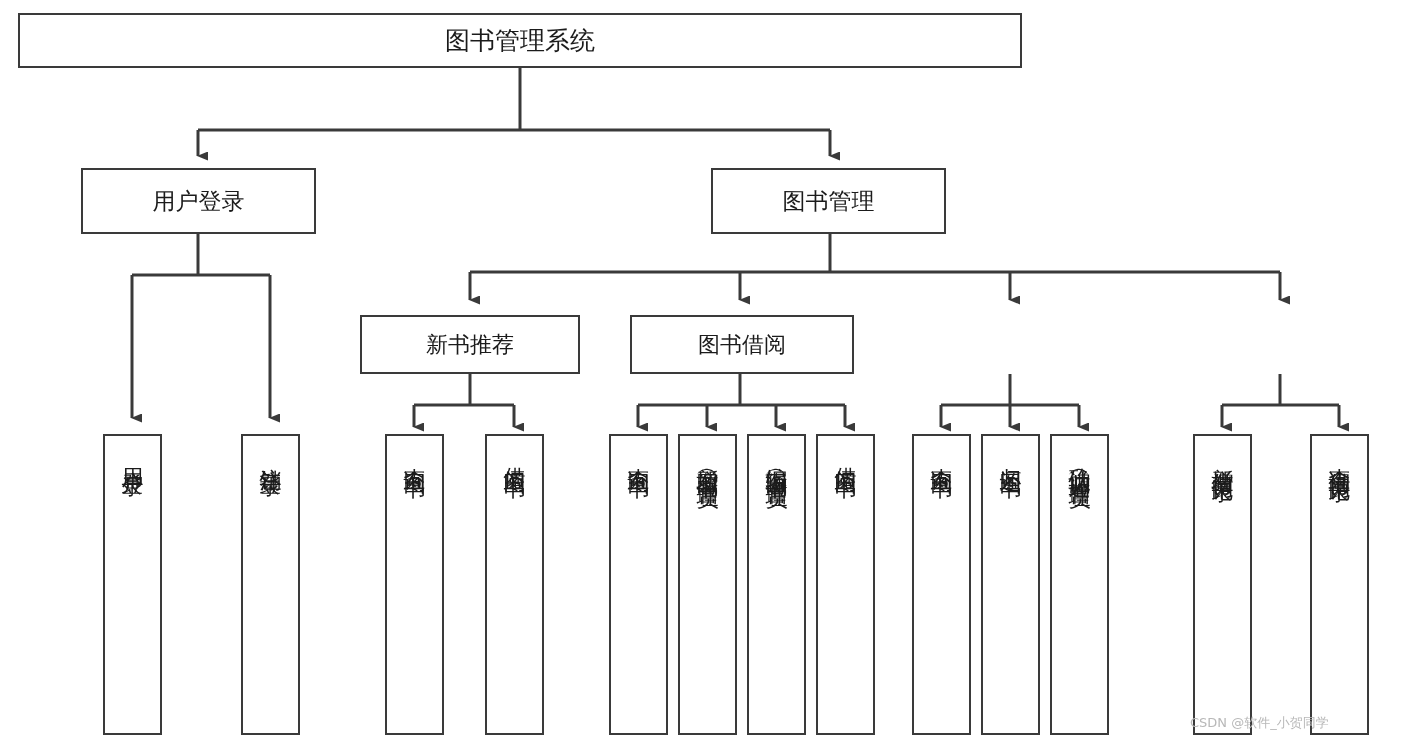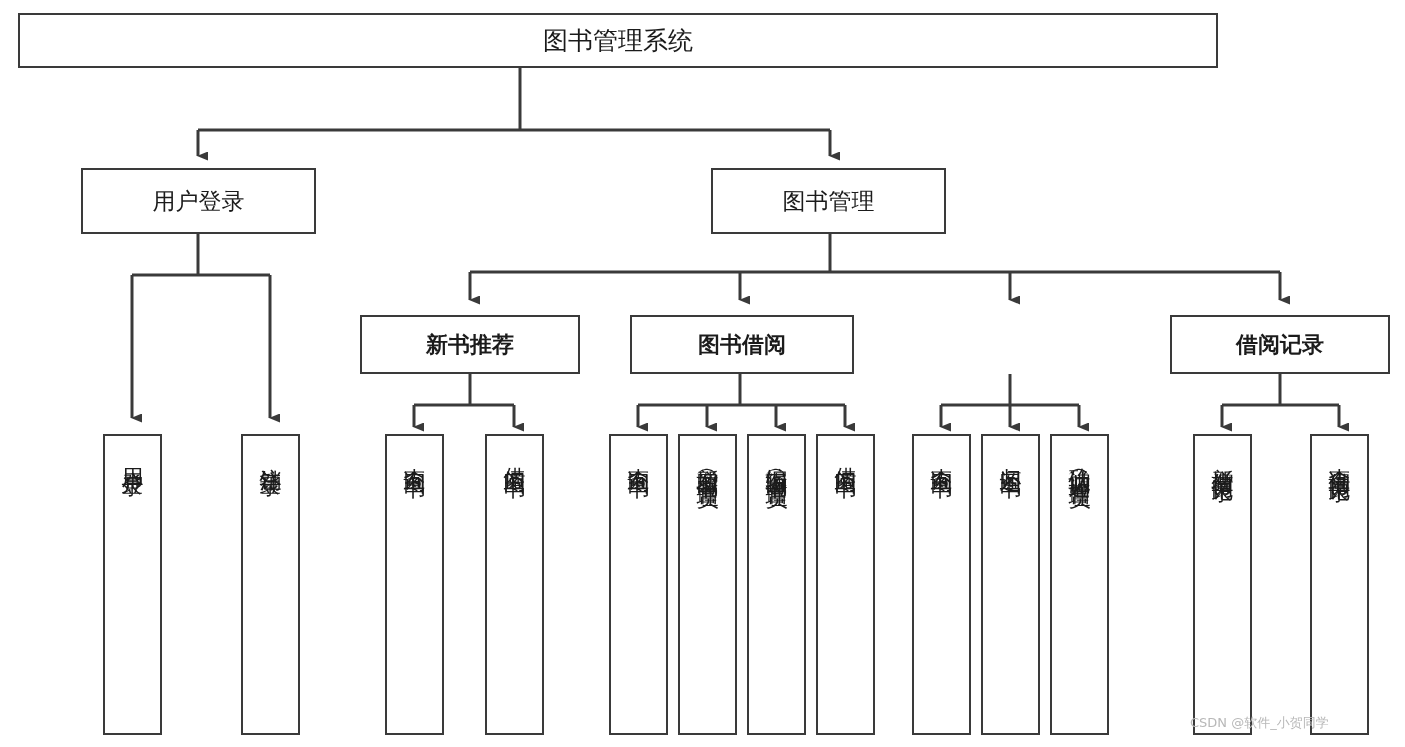--- a/index.html
+++ b/index.html
@@ -37,21 +37,20 @@
     z-index: 2;
   }
   .node.root {
     font-size: 25px;
   }
   .node.level2 {
     font-size: 23px;
   }
   .node.level3 {
     font-size: 22px;
-    font-weight: bold;
   }
   .node.leaf {
     font-size: 22px;
     align-items: flex-start;
     justify-content: center;
     padding-top: 14px;
   }
   .node.leaf .vtext {
     writing-mode: vertical-rl;
     text-orientation: upright;
@@ -121,39 +120,36 @@
       <path d="M1010,405 L1010,427" marker-end="url(#arrow)"></path>
       <path d="M1079,405 L1079,427" marker-end="url(#arrow)"></path>
 
       <path d="M1280,374 L1280,405"></path>
       <path d="M1222,405 L1339,405"></path>
       <path d="M1222,405 L1222,427" marker-end="url(#arrow)"></path>
       <path d="M1339,405 L1339,427" marker-end="url(#arrow)"></path>
     </g>
   </svg>
 
-  <div class="node root" style="left:18px; top:13px; width:1200px; height:55px;">
+  <div class="node root" style="left:18px; top:13px; width:1004px; height:55px;">
     <span class="htext">图书管理系统</span>
   </div>
 
   <div class="node level2" style="left:81px; top:168px; width:235px; height:66px;">
     <span class="htext">用户登录</span>
   </div>
   <div class="node level2" style="left:711px; top:168px; width:235px; height:66px;justify-content:center;">
     <span class="htext">图书管理</span>
   </div>
 
   <div class="node level3" style="left:360px; top:315px; width:220px; height:59px;">
     <span class="htext">新书推荐</span>
   </div>
   <div class="node level3" style="left:630px; top:315px; width:224px; height:59px;">
     <span class="htext">图书借阅</span>
-  </div>
-  <div class="node level3" style="left:1170px; top:315px; width:220px; height:59px;">
-    <span class="htext">借阅记录</span>
   </div>
 
   <div class="node leaf" style="left:103px; top:434px; width:59px; height:301px;">
     <span class="vtext">用户登录</span>
   </div>
   <div class="node leaf" style="left:241px; top:434px; width:59px; height:301px;">
     <span class="vtext">注销登录</span>
   </div>
 
   <div class="node leaf" style="left:385px; top:434px; width:59px; height:301px;">

